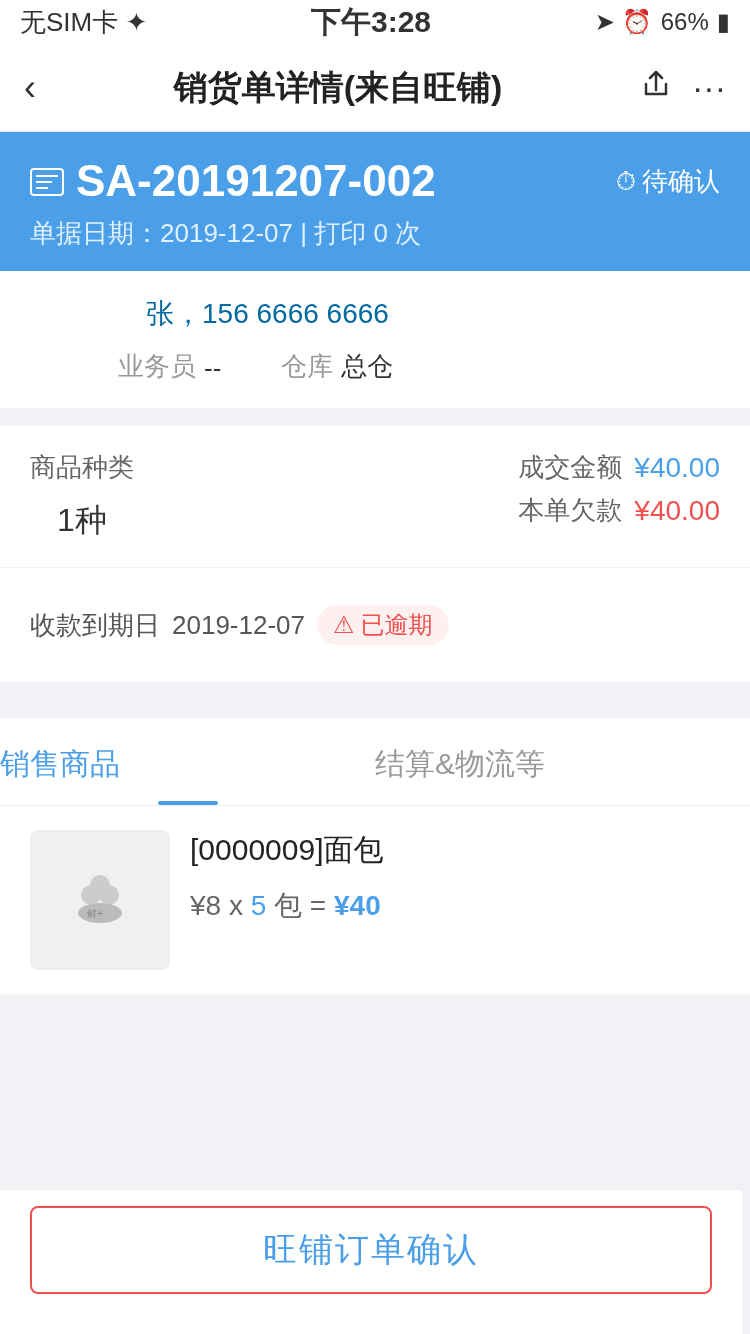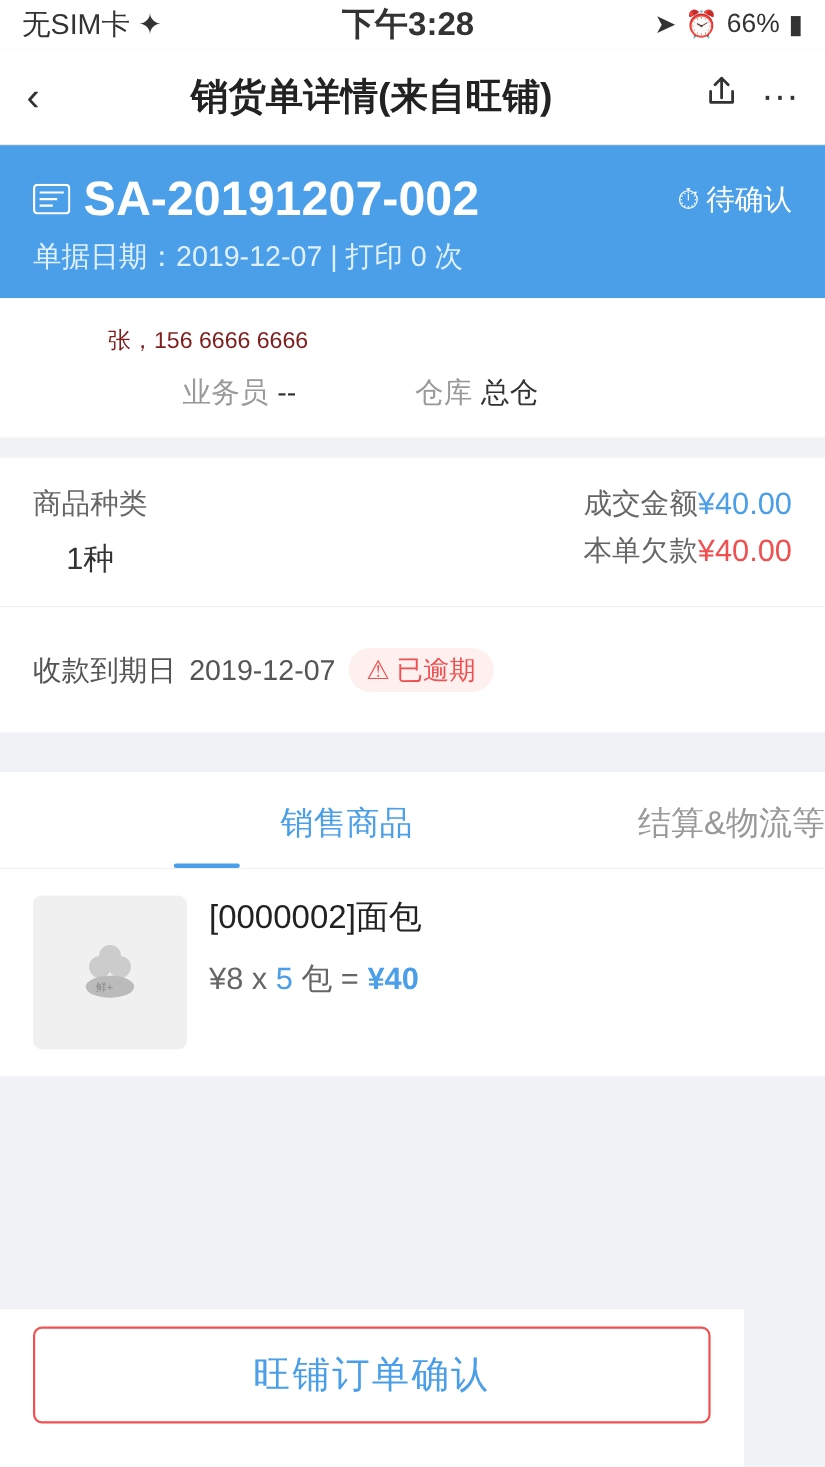--- a/index.html
+++ b/index.html
@@ -111,34 +111,34 @@
       justify-content: center;
       flex-shrink: 0;
     }
     .avatar svg { width: 40px; height: 40px; }
     .customer-phone {
       font-size: 38px;
       font-weight: 600;
       color: #222;
     }
     .customer-name {
-      font-size: 21px;
-      color: #7f1d1d;
-      margin-left: 68px;
+      font-size: 28px;
+      color: #0369a1;
+      margin-left: 116px;
       margin-bottom: 16px;
     }
     .customer-meta {
       display: flex;
       align-items: center;
       gap: 60px;
       margin-left: 88px;
       font-size: 26px;
       color: #666;
     }
-    .meta-item { display: flex; align-items: center; gap: 8px; margin-left: 48px; }
+    .meta-item { display: flex; align-items: flex-end; gap: 8px; }
     .meta-label { color: #999; }
     .meta-value { color: #333; }
     .divider {
       height: 18px;
       background: #f0f2f5;
     }
 
     
     .summary-section {
       background: #fff;
@@ -156,30 +156,31 @@
       color: #666;
     }
     .summary-label { margin-bottom: 4px; }
     .summary-type {
       display: flex;
       align-items: center;
       gap: 10px;
       font-size: 26px;
       flex-direction: column;
     }
-    .type-value { color: #333; font-size: 28px; }
+    .type-value { color: #333; font-size: 32px; }
     .summary-right {
       display: flex;
       flex-direction: column;
       align-items: flex-end;
       gap: 8px;
     }
     .amount-row {
       display: flex;
       align-items: center;
+      gap: 12px;
       font-size: 26px;
     }
     .amount-label { color: #666; }
     .amount-value { color: #4a9fe8; font-size: 28px; font-weight: 500; }
     .amount-value.red { color: #f05050; }
 
     
     .due-section {
       background: #fff;
       padding: 37px 30px;
@@ -204,21 +205,21 @@
 
     
     .tabs-section {
       background: #fff;
       margin-top: 18px;
       display: flex;
       border-bottom: 1px solid #eee;
     }
     .tab-item {
       flex: 1;
-      text-align: right;
+      text-align: left;
       padding: 26px 0 20px;
       font-size: 30px;
       color: #999;
       position: relative;
       cursor: pointer;
     }
     .tab-item.active {
       color: #4a9fe8;
     }
     .tab-item.active::after {
@@ -276,21 +277,21 @@
     
     .content-area {
       min-height: 300px;
       background: #f0f2f5;
     }
 
     
     .bottom-bar {
       position: fixed;
       bottom: 0;
-      width: 676px;
+      width: 742px;
       background: #fff;
       padding: 16px 30px 40px;
       border-top: 1px solid #eee;
     }
     .confirm-button {
       width: 100%;
       height: 88px;
       border: 2px solid #f05050;
       background: #fff;
       color: #4a9fe8;
@@ -413,21 +414,21 @@
     <div class="product-thumb">
       <svg viewBox="0 0 70 70" fill="none" xmlns="http://www.w3.org/2000/svg">
         <circle cx="26" cy="30" r="10" fill="#ccc"></circle>
         <circle cx="44" cy="30" r="10" fill="#ccc"></circle>
         <circle cx="35" cy="20" r="10" fill="#ccc"></circle>
         <ellipse cx="35" cy="48" rx="22" ry="10" fill="#bbb"></ellipse>
         <text x="22" y="52" font-size="10" fill="#888" font-family="sans-serif">鲜+</text>
       </svg>
     </div>
     <div class="product-info">
-      <div class="product-name">[0000002]面包</div>
+      <div class="product-name">[0000009]面包</div>
       <div class="product-formula">
         <span>¥8</span>
         <span> x </span>
         <span class="qty">5</span>
         <span>包</span>
         <span> = </span>
         <span class="total">¥40</span>
       </div>
     </div>
   </div>

